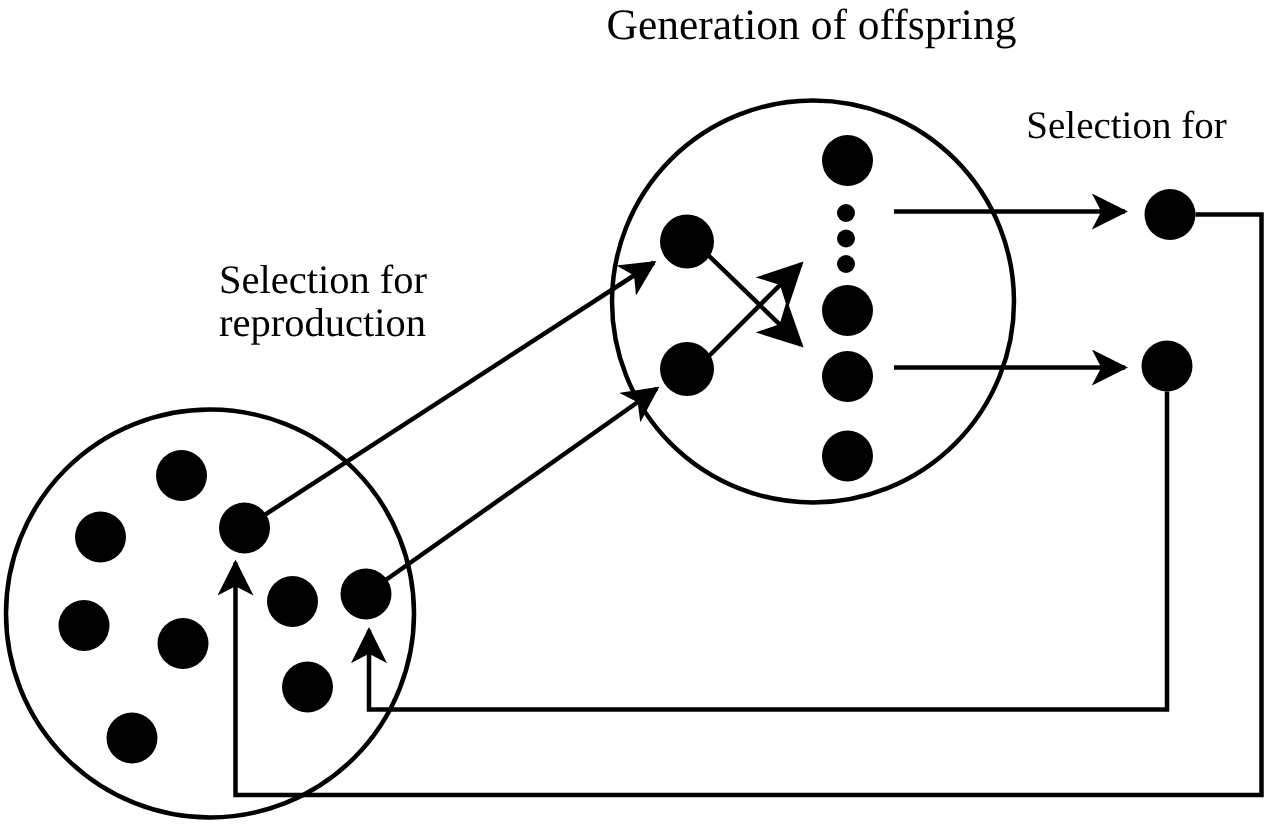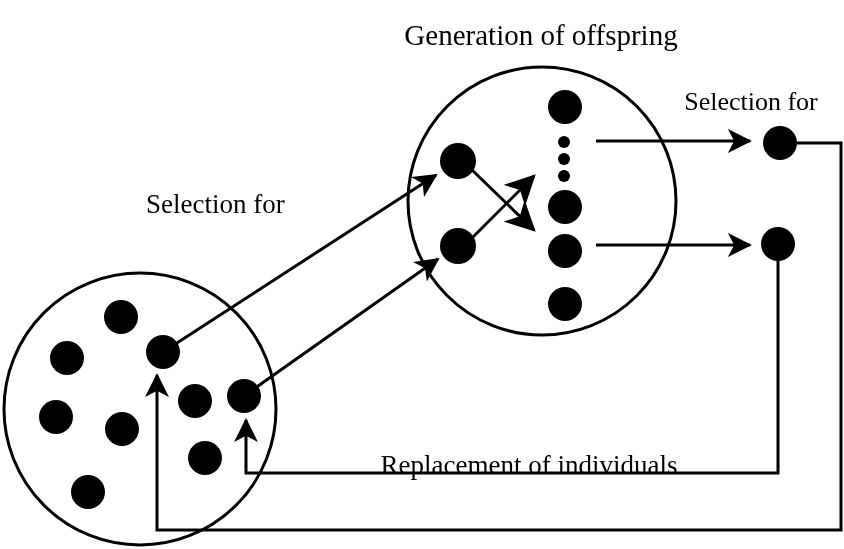--- a/index.html
+++ b/index.html
@@ -30,21 +30,20 @@
     stroke: #000000;
     stroke-width: 3;
     fill: none;
   }
   .label {
     position: absolute;
     color: #000000;
     font-size: 27px;
     line-height: 29px;
     white-space: nowrap;
-    margin-top: 18px;
   }
   .label-title {
     left: 336px;
     top: 3px;
     width: 410px;
     text-align: center;
     font-size: 29px;
   }
   .label-survival {
     left: 660px;
@@ -130,17 +129,17 @@
   </svg>
 
   <div class="label label-title">Generation of offspring</div>
 
   <div class="label label-survival">
     <div>Selection for</div>
   </div>
 
   <div class="label label-reproduction">
     <div>Selection for</div>
+    <div>reproduction</div>
   </div>
 
-  <div class="label label-replacement">Replacement of individuals</div>
 
 </div>
 
 </body></html>

